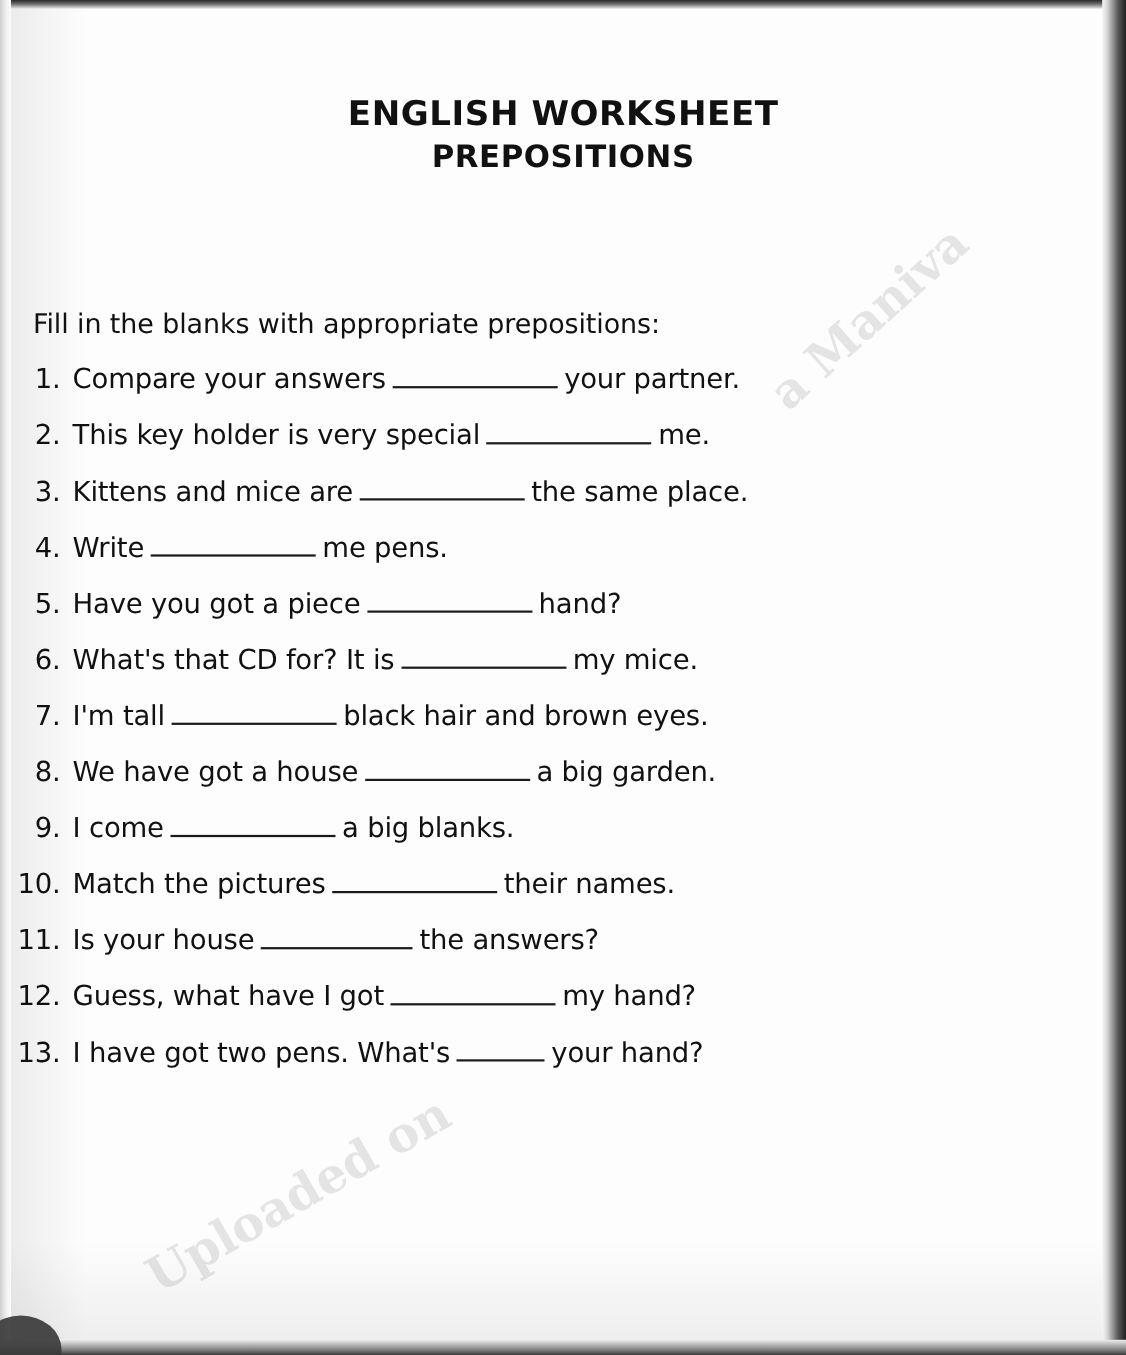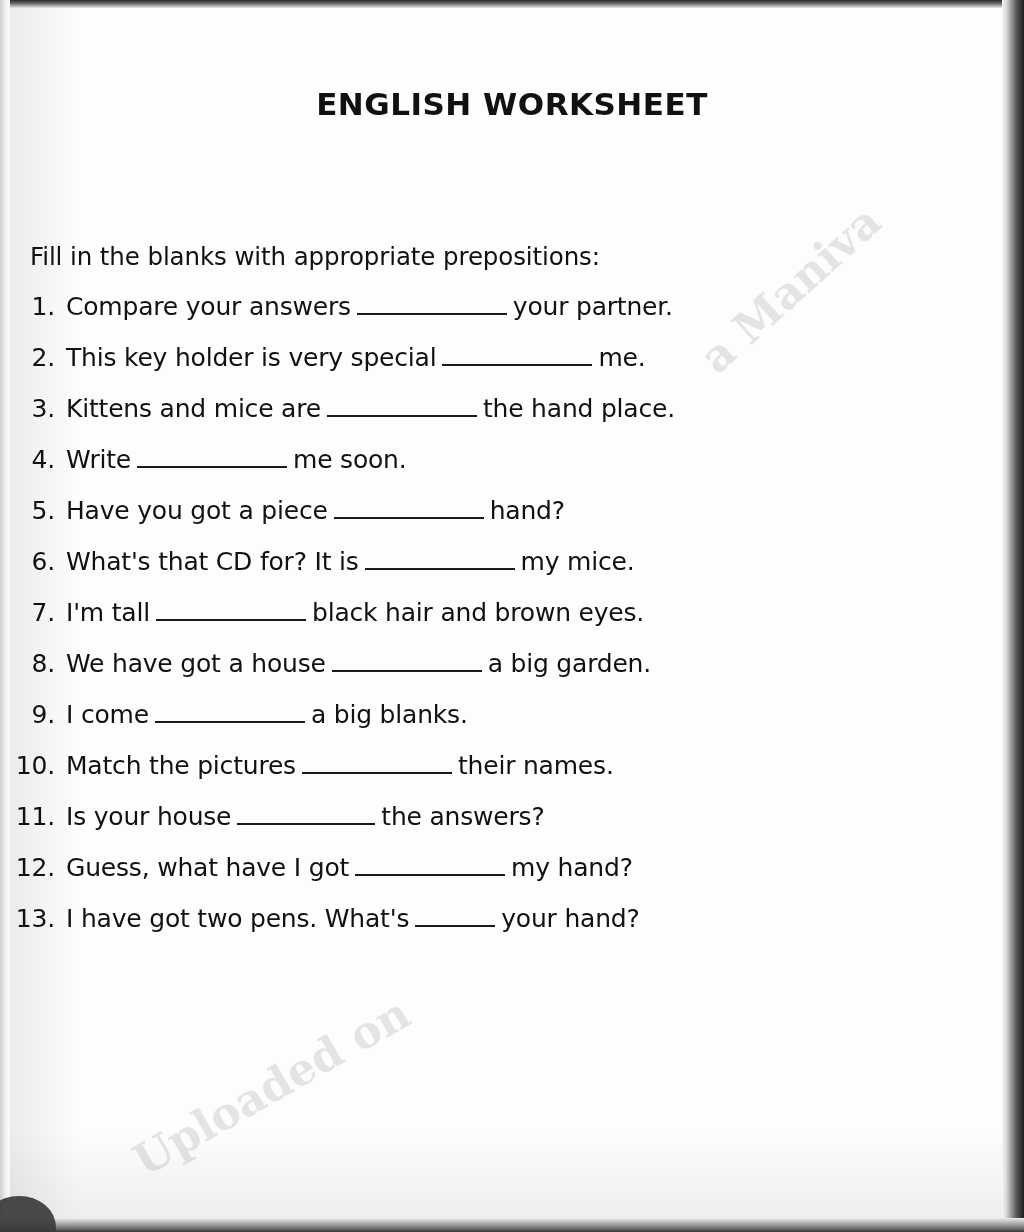--- a/index.html
+++ b/index.html
@@ -175,44 +175,45 @@
 </style>
 </head>
 <body>
 
 <div class="scan-page">
 
   <div class="content">
 
     <div class="title-block">
       <div class="title-line-1">ENGLISH WORKSHEET</div>
+      <div class="title-line-3">PREPOSITIONS</div>
     </div>
 
     <div class="instruction">Fill in the blanks with appropriate prepositions:</div>
 
     <ul class="q-list">
 
       <li class="q-item">
         <span class="q-num">1.</span>
         <span class="q-text"><span>Compare your answers</span><span class="blank blank-lg"></span><span>your partner.</span></span>
       </li>
 
       <li class="q-item">
         <span class="q-num">2.</span>
         <span class="q-text"><span>This key holder is very special</span><span class="blank blank-lg"></span><span>me.</span></span>
       </li>
 
       <li class="q-item">
         <span class="q-num">3.</span>
-        <span class="q-text"><span>Kittens and mice are</span><span class="blank blank-lg"></span><span>the hand place.</span></span>
+        <span class="q-text"><span>Kittens and mice are</span><span class="blank blank-lg"></span><span>the same place.</span></span>
       </li>
 
       <li class="q-item">
         <span class="q-num">4.</span>
-        <span class="q-text"><span>Write</span><span class="blank blank-lg"></span><span>me soon.</span></span>
+        <span class="q-text"><span>Write</span><span class="blank blank-lg"></span><span>me pens.</span></span>
       </li>
 
       <li class="q-item">
         <span class="q-num">5.</span>
         <span class="q-text"><span>Have you got a piece</span><span class="blank blank-lg"></span><span>hand?</span></span>
       </li>
 
       <li class="q-item">
         <span class="q-num">6.</span>
         <span class="q-text"><span>What's that CD for? It is</span><span class="blank blank-lg"></span><span>my mice.</span></span>

